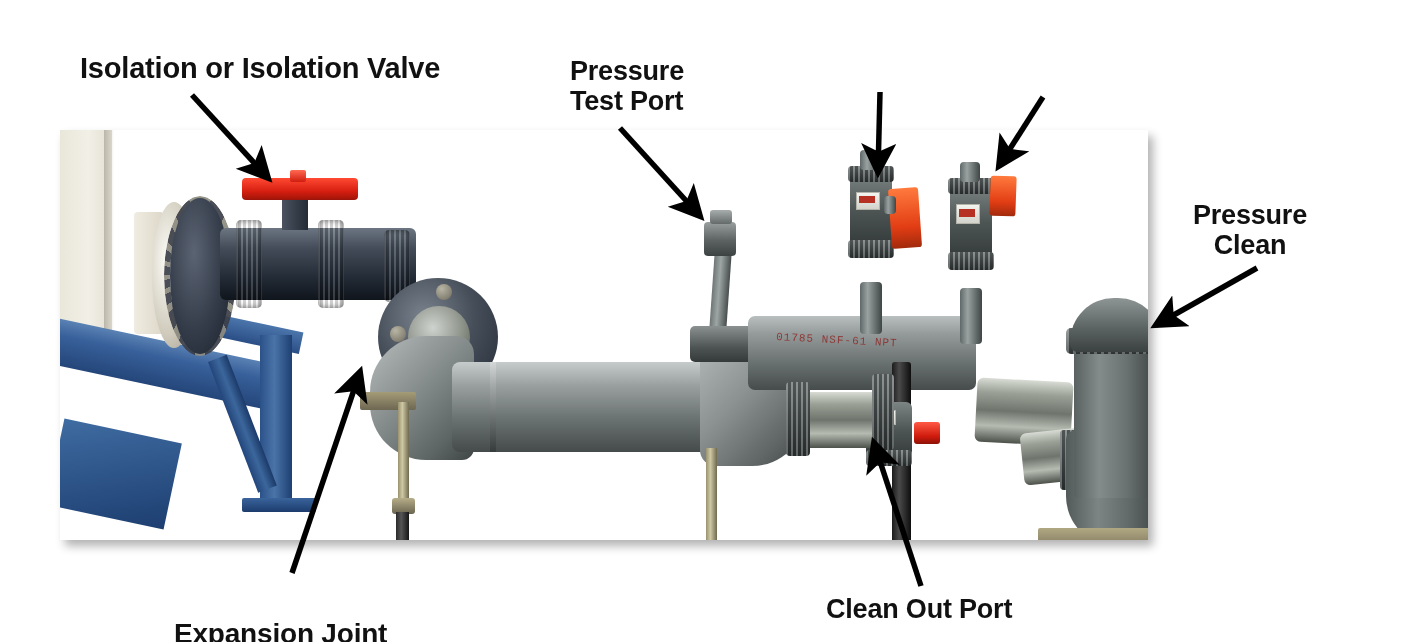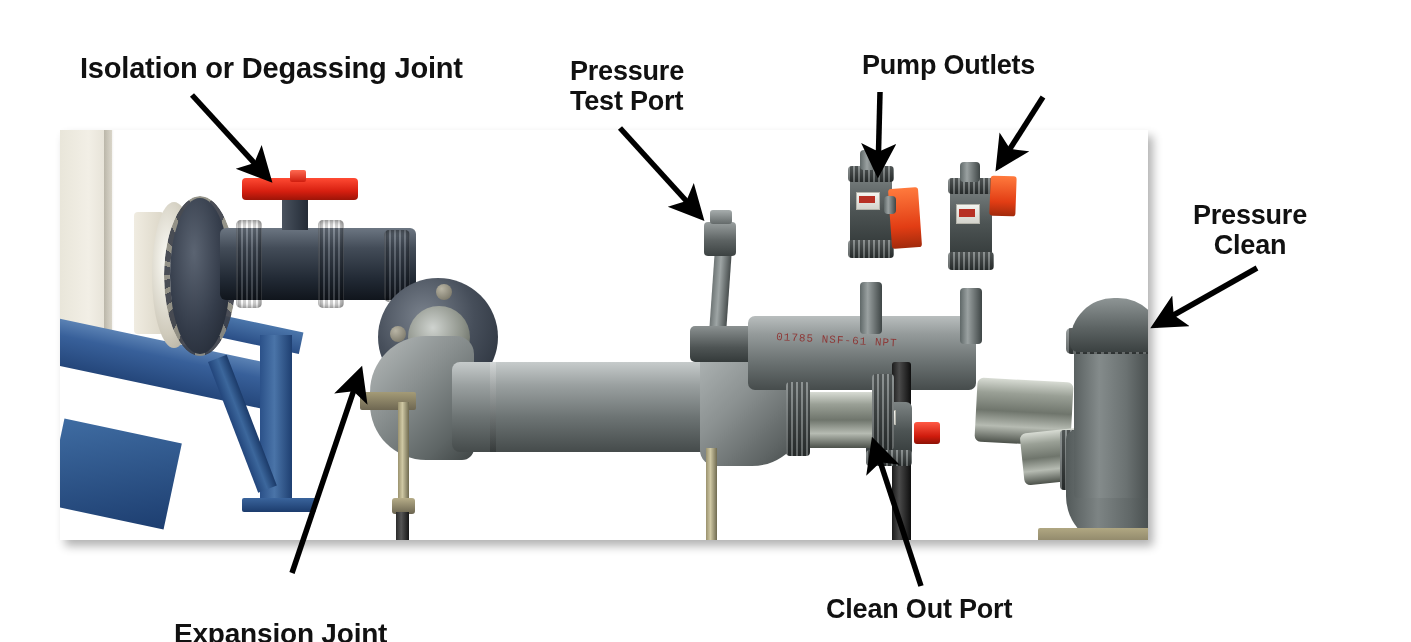--- a/index.html
+++ b/index.html
@@ -274,31 +274,28 @@
     <line x1="1043" y1="97" x2="999" y2="166" stroke="#000" stroke-width="5.5" marker-end="url(#ah)"></line>
 
     <line x1="1257" y1="268" x2="1156" y2="325" stroke="#000" stroke-width="5.5" marker-end="url(#ah)"></line>
 
     <line x1="292" y1="573" x2="360" y2="372" stroke="#000" stroke-width="5.5" marker-end="url(#ah)"></line>
 
     <line x1="921" y1="586" x2="874" y2="443" stroke="#000" stroke-width="5.5" marker-end="url(#ah)"></line>
   </svg>
 
   <div class="label lbl-iso">
-    <span>Isolation or Degassing Joint</span>
+    <span>Isolation or Isolation Valve</span>
   </div>
 
   <div class="label lbl-ptp">
     <div>Pressure</div>
     <div>Test Port</div>
   </div>
 
-  <div class="label lbl-pump">
-    <span>Pump Outlets</span>
-  </div>
 
   <div class="label lbl-sensor">
     <div>Pressure</div>
     <div>Clean</div>
   </div>
 
   <div class="label lbl-exp">
     <span>Expansion Joint</span>
   </div>
 

